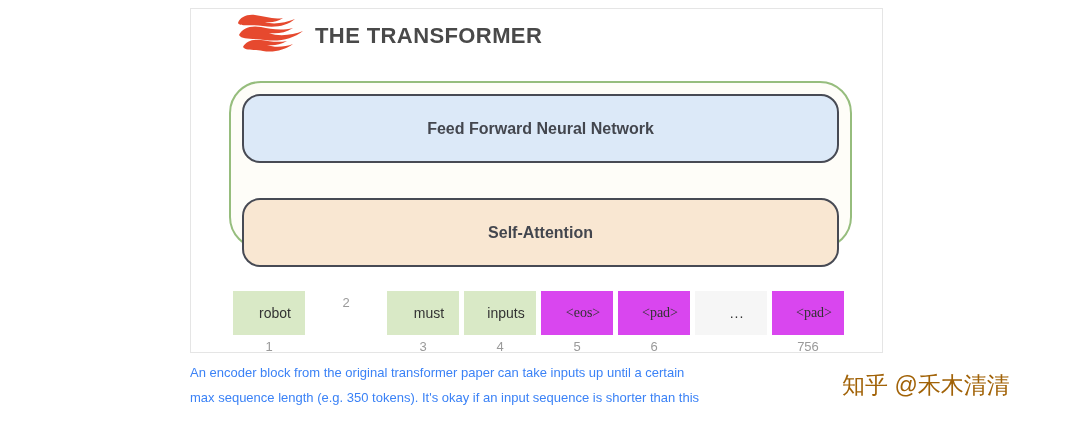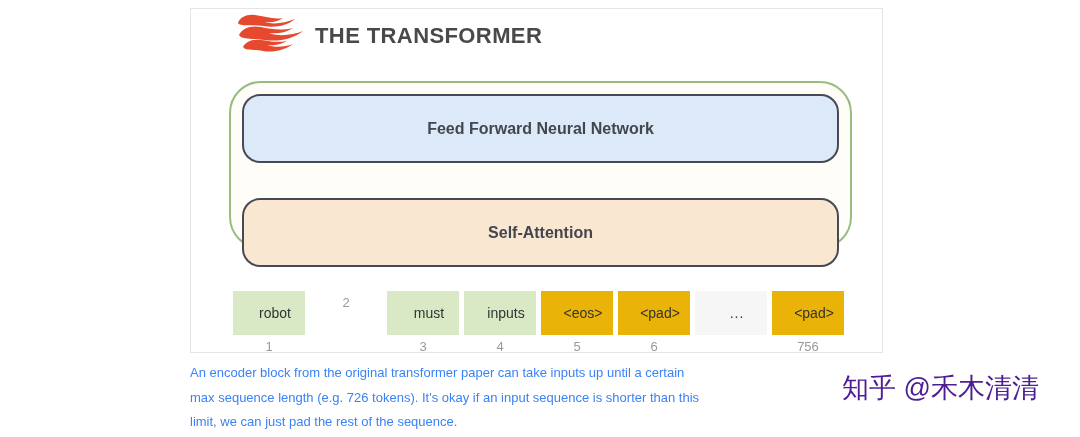--- a/index.html
+++ b/index.html
@@ -73,42 +73,42 @@
   .token-cell {
     height: 44px;
     display: flex;
     align-items: center;
     justify-content: center;
     font-size: 14px;
     color: #333333;
     padding-left: 12px;
   }
   .token-cell.word    { background: #d9e9c6; }
-  .token-cell.special { background: #eab308; }
+  .token-cell.special { background: #d946ef; font-family: Liberation Serif, serif; }
   .token-cell.ellipsis{ background: #f6f6f6; letter-spacing: 1px; }
   .token-index {
     margin-top: 4px;
     text-align: center;
     font-size: 13px;
     color: #9a9a9a;
     height: 16px;
   }
   .caption {
     position: absolute;
     left: 190px; top: 361px;
     font-size: 13px;
     line-height: 24.5px;
     color: #3b82f6;
   }
   .caption div { white-space: nowrap; }
   .watermark {
     position: absolute;
     left: 842px; top: 370px;
-    font-size: 27px;
-    color: #4c1d95;
+    font-size: 23px;
+    color: #a16207;
     white-space: nowrap;
     z-index: 5;
   }
 </style>
 </head>
 <body>
 
 <div class="panel">
 
   <span class="logo">
@@ -160,17 +160,16 @@
     <div class="token-col">
       <div class="token-cell special">&lt;pad&gt;</div>
       <div class="token-index">756</div>
     </div>
   </div>
 
 </div>
 
 <div class="caption">
   <div>An encoder block from the original transformer paper can take inputs up until a certain</div>
-  <div>max sequence length (e.g. 726 tokens). It's okay if an input sequence is shorter than this</div>
-  <div>limit, we can just pad the rest of the sequence.</div>
+  <div>max sequence length (e.g. 350 tokens). It's okay if an input sequence is shorter than this</div>
 </div>
 
 <div class="watermark">知乎 @禾木清清</div>
 
 </body></html>

